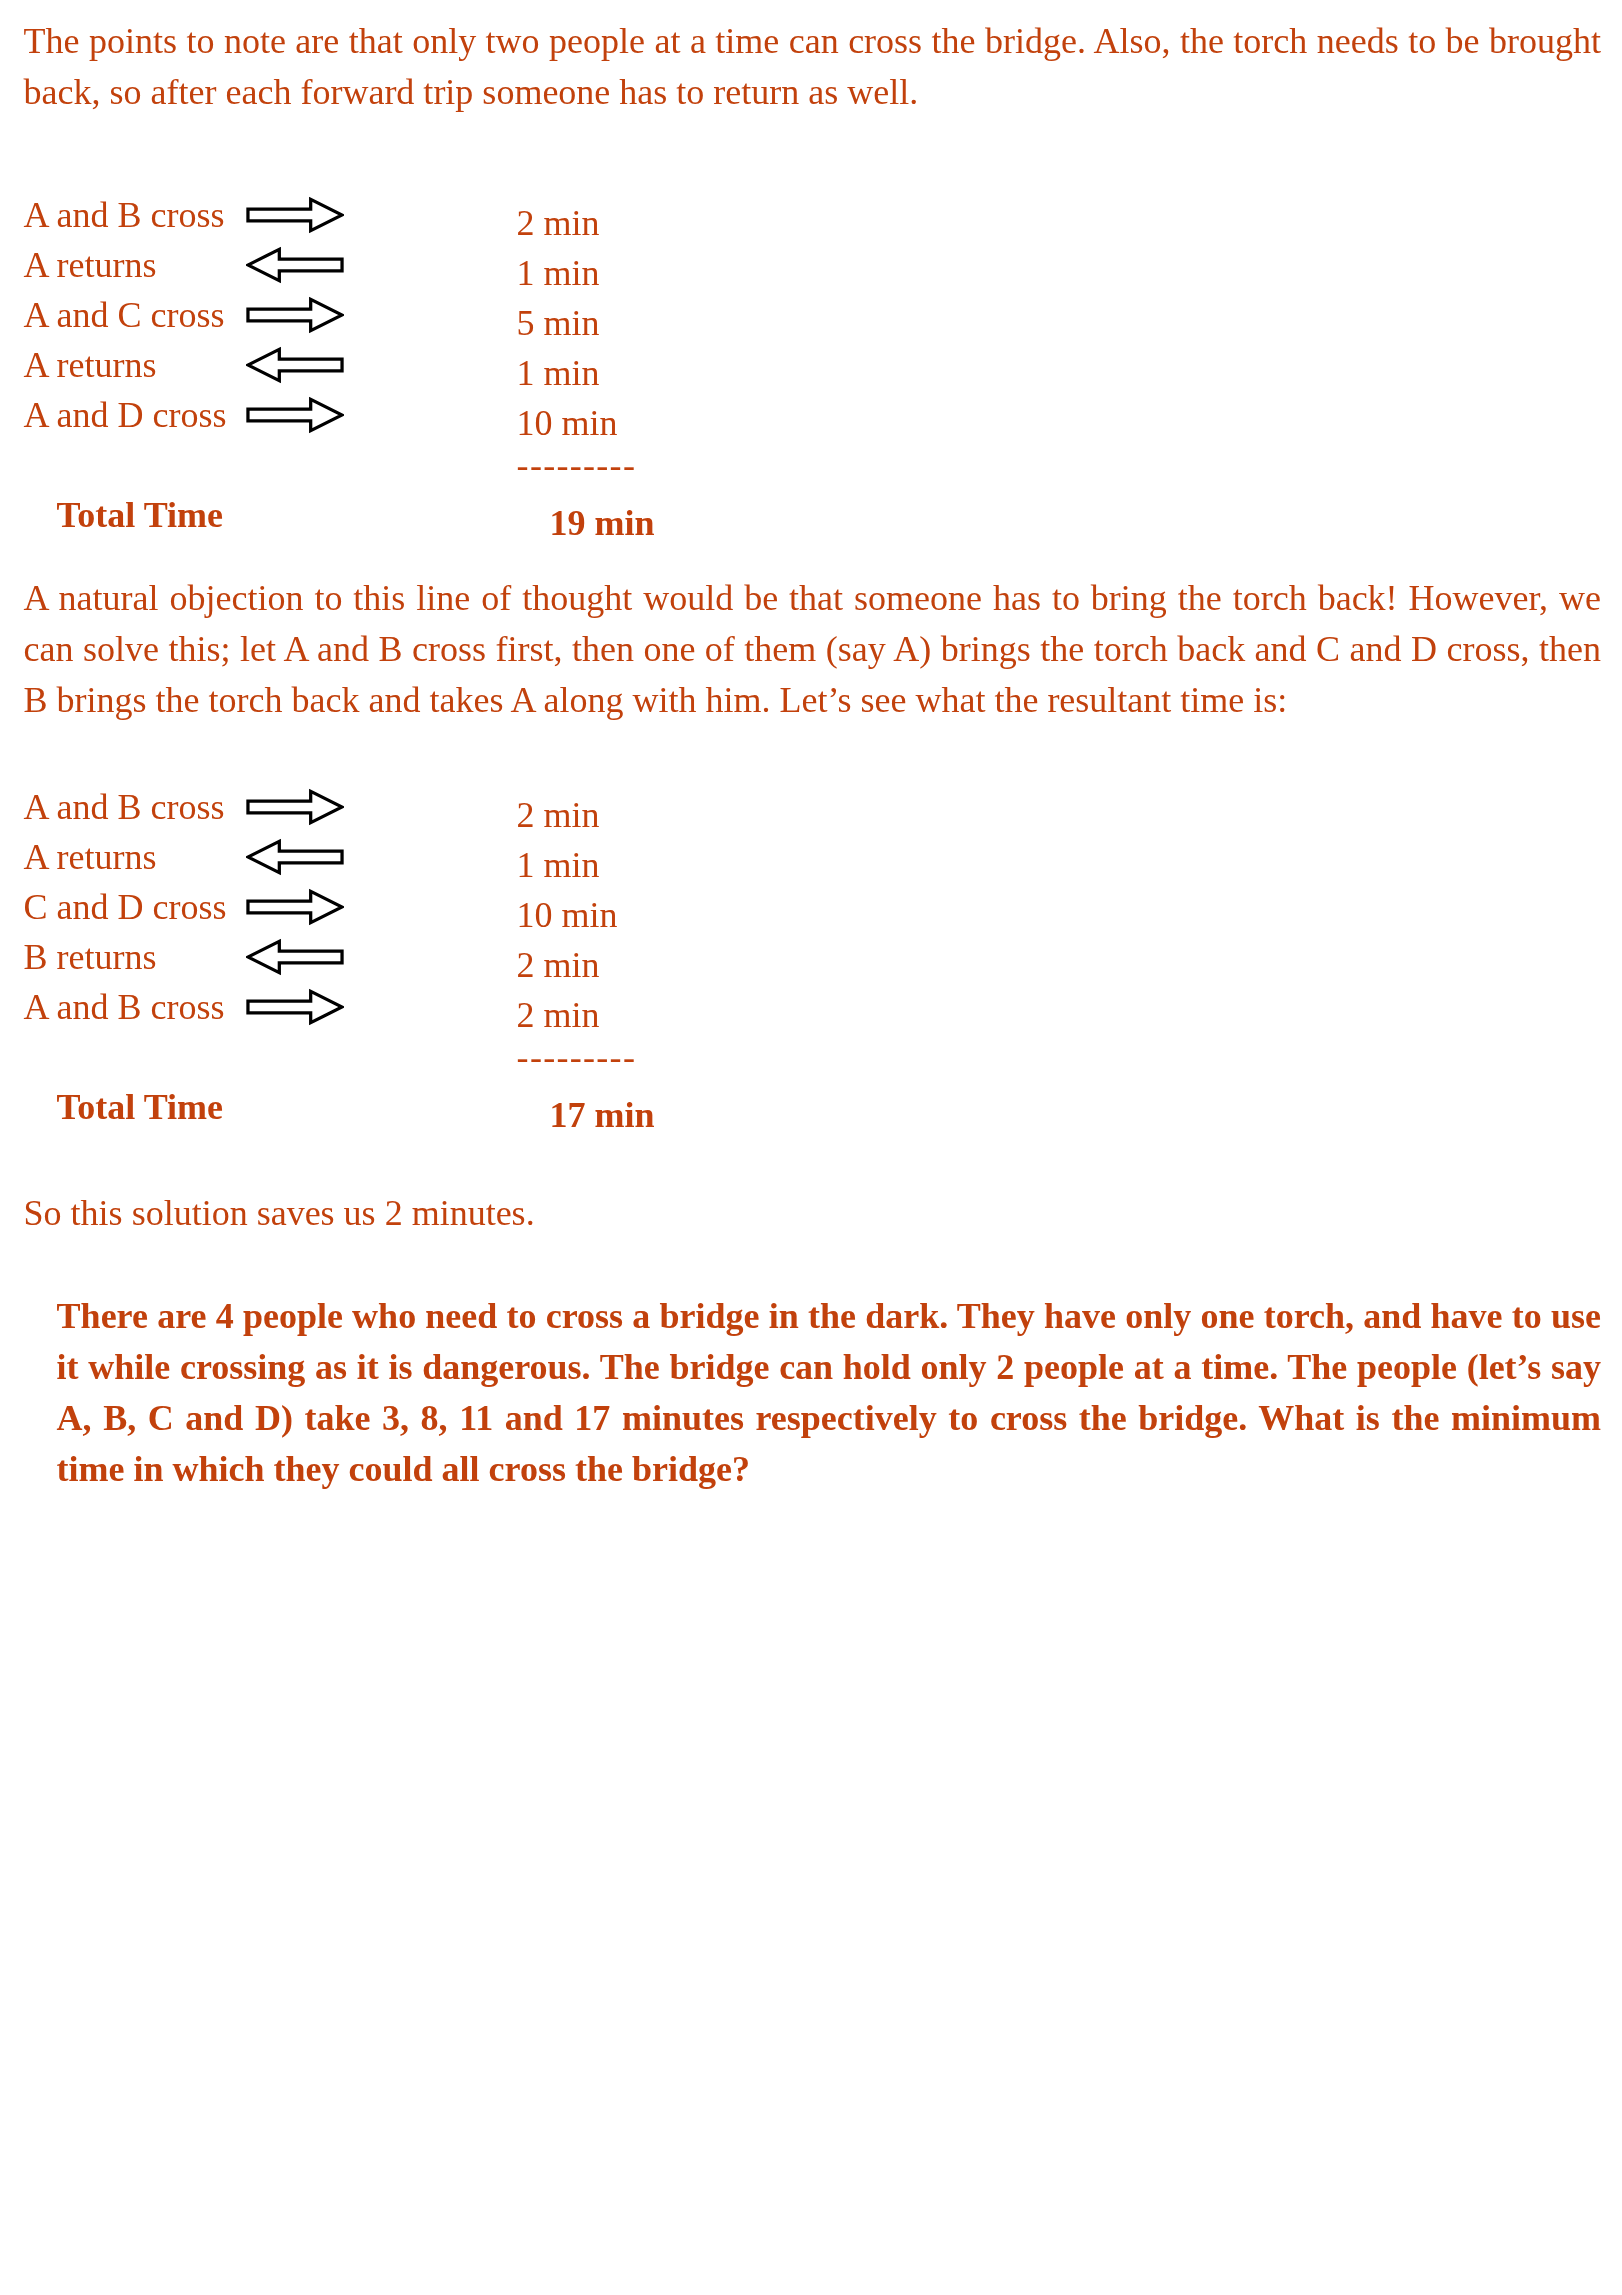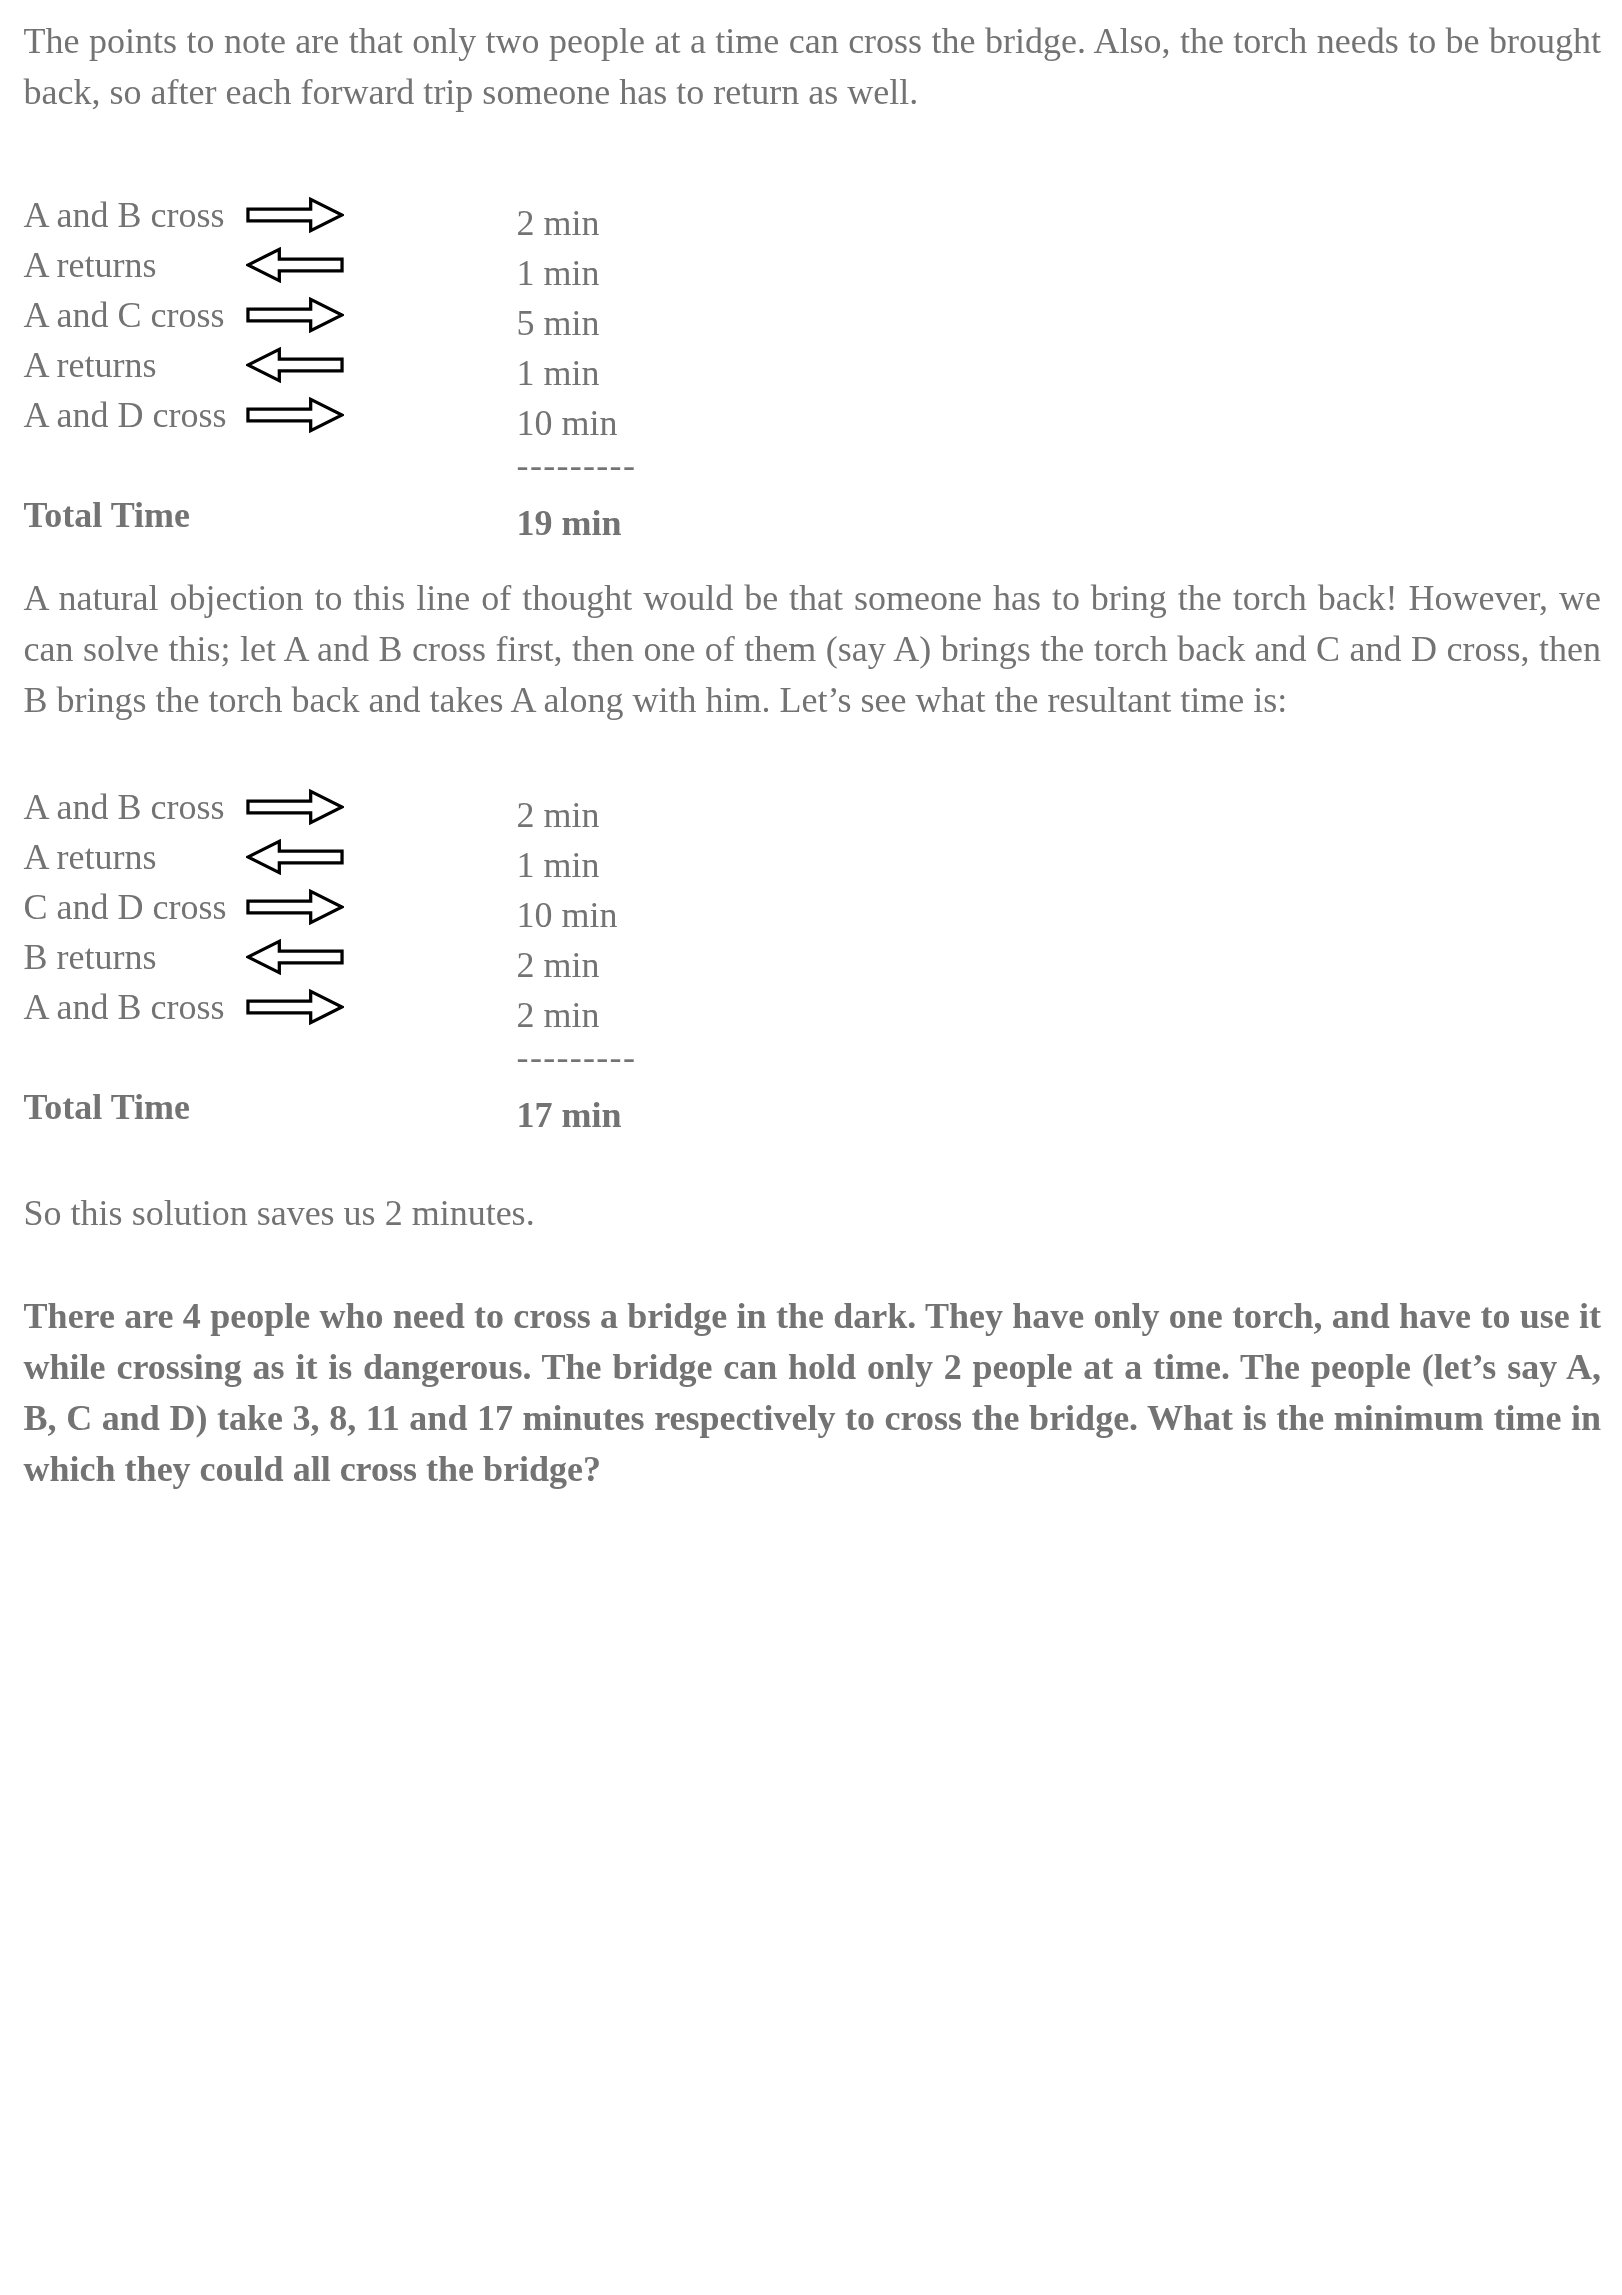--- a/index.html
+++ b/index.html
@@ -2,39 +2,39 @@
 <html style="font-size:10.5px"><head>
 <meta charset="utf-8">
 <style>
   html, body { margin: 0; padding: 0; background: #fff; }
   .page {
     position: relative;
     width: 1623px;
     height: 2295px;
     margin: 0 auto;
     background: #ffffff;
-    color: #737373;
+    color: #c2410c;
     font-family: "Liberation Serif", serif;
     font-size: 36px;
     line-height: 51px;
     box-sizing: border-box;
     padding: 15.7px 22px 0 23.6px;
     overflow: hidden;
   }
   .para {
     text-align: justify;
     margin: 0;
   }
   .mb110 { margin-bottom: 72px; }
   .mb85  { margin-bottom: 56px; }
   .mb80  { margin-bottom: 52px; }
   .mb70  { margin-bottom: 46px; }
   .mb60  { margin-bottom: 39px; }
   .mb50  { margin-bottom: 33px; }
-  .bold { font-weight: bold; }
+  .bold { font-weight: bold; margin-left: 33px; }
 
   .sol-table { position: relative; }
   .t-row {
     position: relative;
     height: 50px;
   }
   .t-row .label {
     position: absolute;
     left: 0;
     top: 0;

